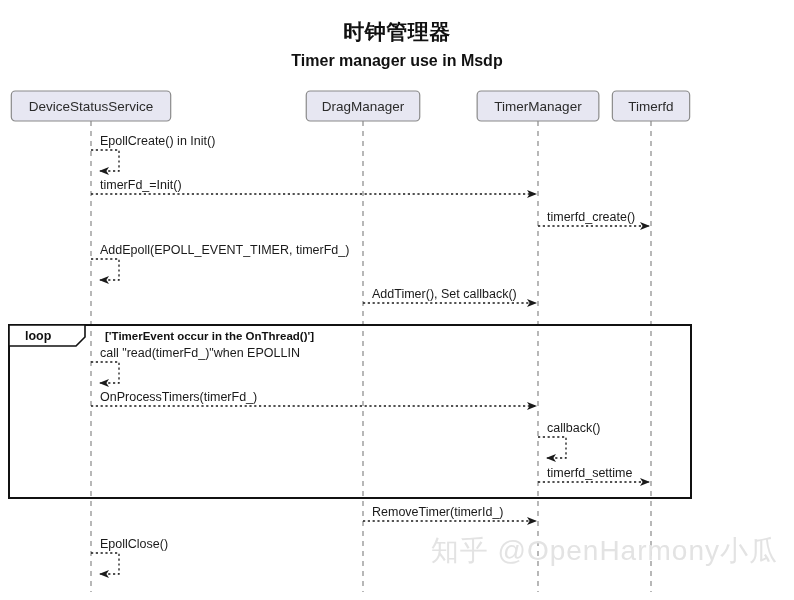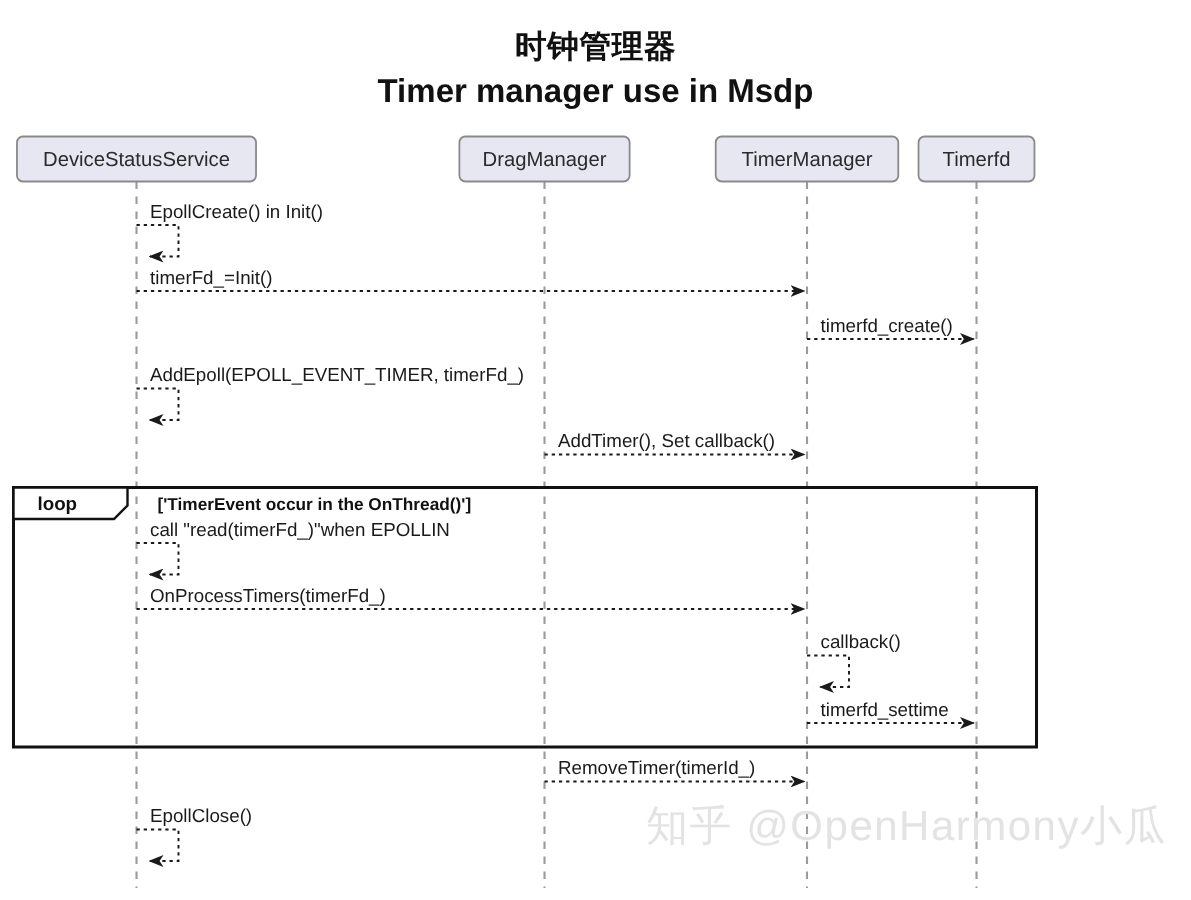--- a/index.html
+++ b/index.html
@@ -36,21 +36,21 @@
     pointer-events: none;
   }
   .title-cn {
     font-size: 21px;
     font-weight: bold;
     line-height: 28px;
     color: #111111;
     letter-spacing: 0.5px;
   }
   .title-en {
-    font-size: 22px;
+    font-size: 16px;
     font-weight: bold;
     line-height: 30px;
     color: #111111;
   }
   .participant-label {
     font-size: 13.5px;
     fill: #2b2b2b;
     font-family: "Liberation Sans", sans-serif;
     text-anchor: middle;
     dominant-baseline: middle;

